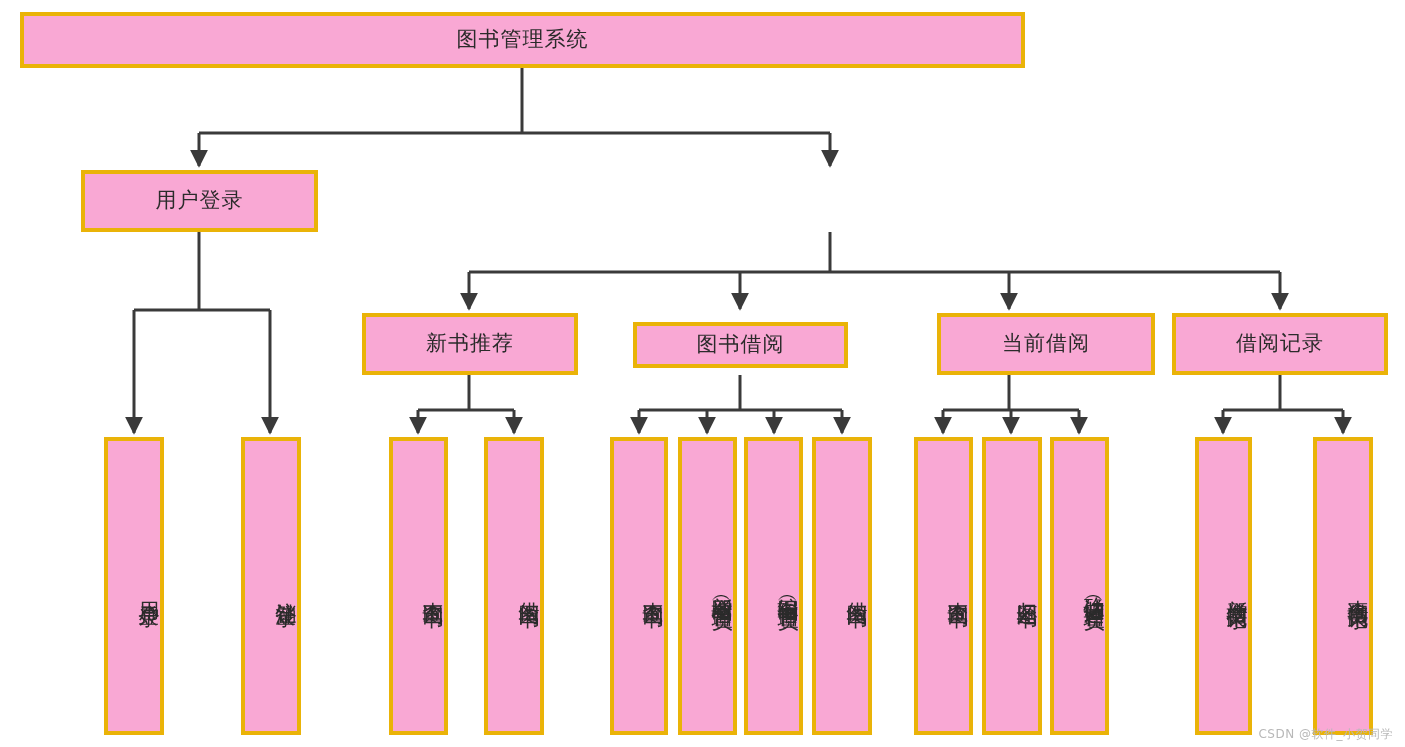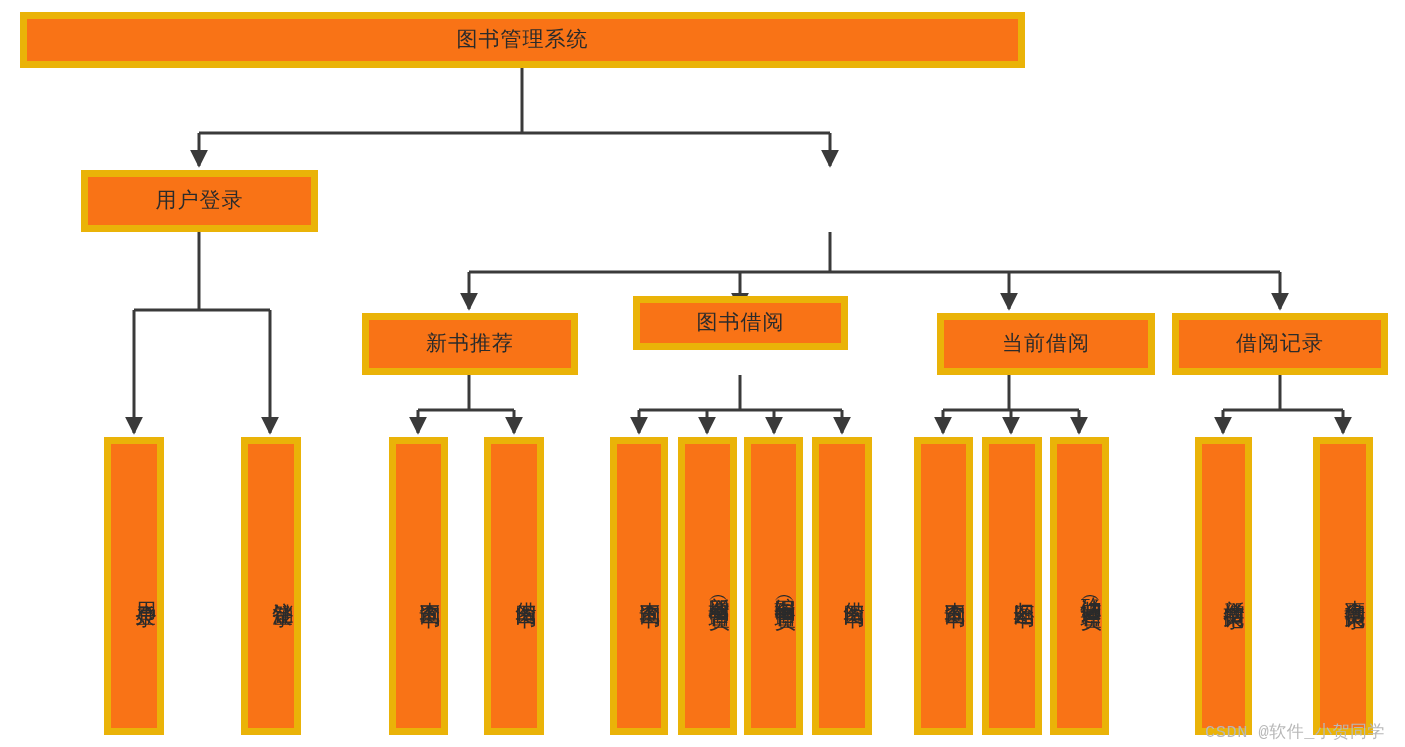--- a/index.html
+++ b/index.html
@@ -21,22 +21,22 @@
   #diagram-svg {
     position: absolute;
     left: 0;
     top: 0;
     width: 1405px;
     height: 747px;
   }
   .node {
     position: absolute;
     box-sizing: border-box;
-    border: 7px solid #eab308;
-    background: #f97316;
+    border: 4px solid #eab308;
+    background: #f9a8d4;
     display: flex;
     align-items: center;
     justify-content: center;
     color: #2b2b2b;
     z-index: 2;
   }
   .node-h {
     font-size: 21px;
     letter-spacing: 1px;
     line-height: 1.2;
@@ -51,28 +51,27 @@
     padding-top: 6px;
     line-height: 1.05;
   }
   .node-leaf .leaf-text {
     writing-mode: vertical-rl;
     text-orientation: upright;
     white-space: normal;
   }
   #watermark {
     position: absolute;
-    right: 20px;
+    right: 12px;
     bottom: 4px;
-    font-size: 17px;
+    font-size: 12px;
     color: #b8b8b8;
     letter-spacing: 0.5px;
     z-index: 5;
     white-space: nowrap;
-    font-family: Liberation Mono, monospace;
   }
 </style>
 </head>
 <body>
 
 <div id="diagram-root">
 
   <svg id="diagram-svg" viewBox="0 0 1405 747" xmlns="http://www.w3.org/2000/svg">
     <defs>
       <marker id="arrow" viewBox="0 0 10 10" refX="9" refY="5" markerWidth="6" markerHeight="6" orient="auto-start-reverse">
@@ -130,21 +129,21 @@
     <span>图书管理系统</span>
   </div>
 
   <div class="node node-h" style="left:81px; top:170px; width:237px; height:62px;">
     <span>用户登录</span>
   </div>
 
   <div class="node node-h" style="left:362px; top:313px; width:216px; height:62px;">
     <span>新书推荐</span>
   </div>
-  <div class="node node-h" style="left:633px; top:296px; width:215px; height:54px;">
+  <div class="node node-h" style="left:633px; top:322px; width:215px; height:46px;">
     <span>图书借阅</span>
   </div>
   <div class="node node-h" style="left:900px; top:313px; width:218px; height:62px;margin-left:37px;">
     <span>当前借阅</span>
   </div>
   <div class="node node-h" style="left:1172px; top:313px; width:216px; height:62px;">
     <span>借阅记录</span>
   </div>
 
   <div class="node node-leaf" style="left:104px; top:437px; width:60px; height:298px;">

